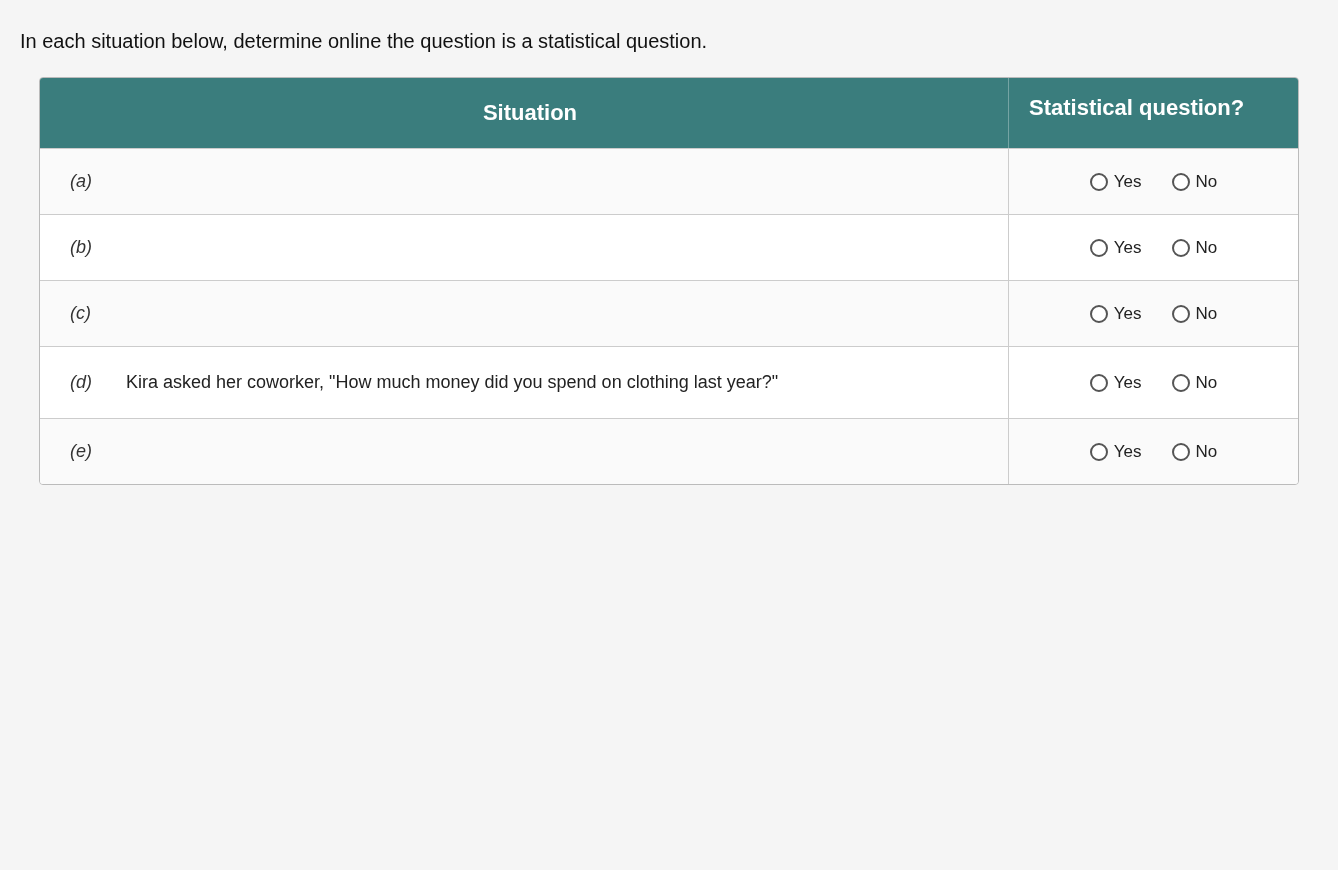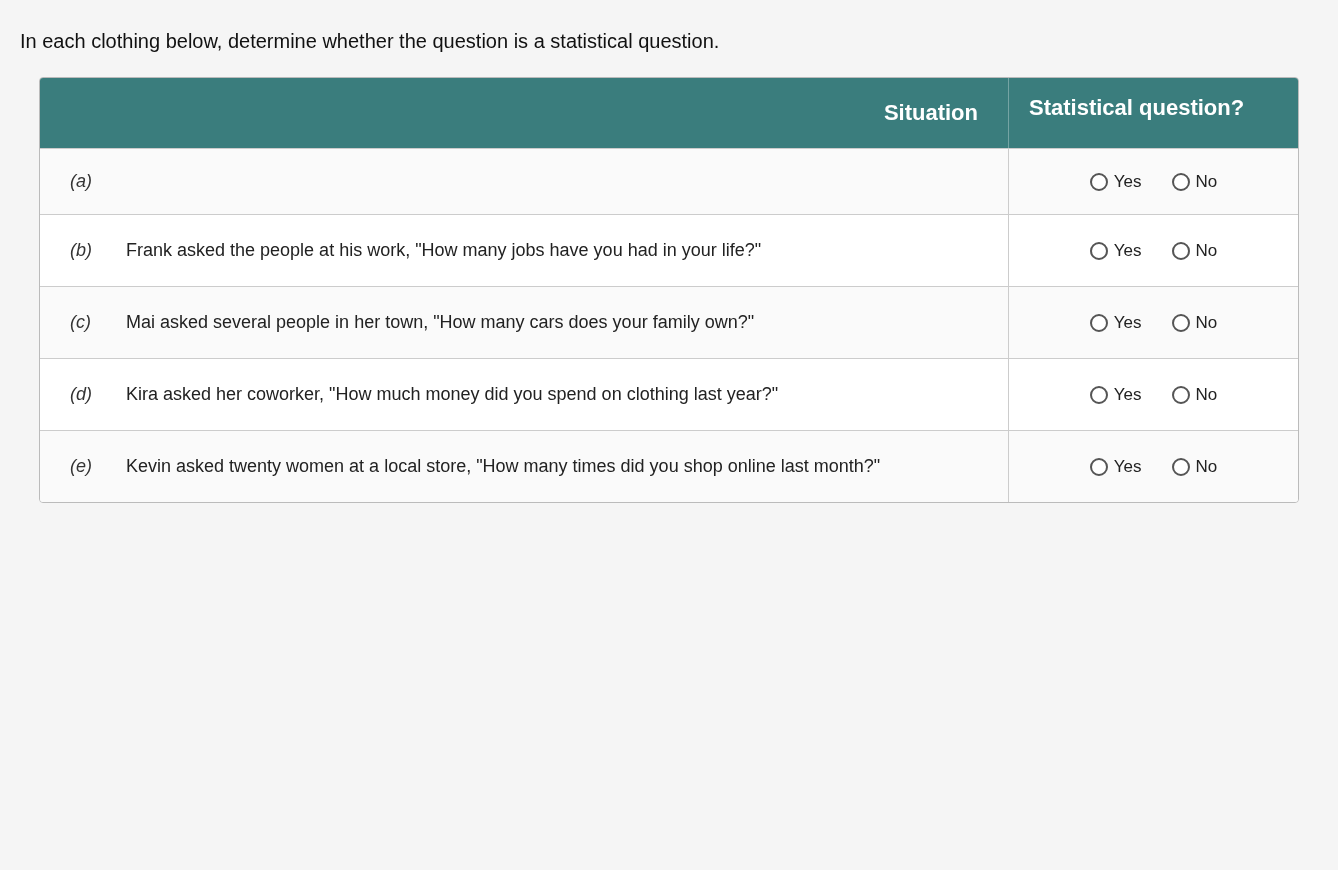--- a/index.html
+++ b/index.html
@@ -36,21 +36,21 @@
       display: grid;
       grid-template-columns: 1fr 290px;
       background-color: #3a7d7d;
     }
 
     .header-situation {
       padding: 22px 30px;
       color: #fff;
       font-weight: bold;
       font-size: 22px;
-      text-align: right;
+      text-align: center;
       margin-left: 12px;
     }
 
     .header-statistical {
       padding: 16px 20px;
       color: #fff;
       font-weight: bold;
       font-size: 22px;
       text-align: left;
       border-left: 1px solid rgba(255,255,255,0.3);
@@ -112,21 +112,21 @@
       border-radius: 50%;
       border: 2px solid #555;
       background: #fff;
       display: inline-block;
       flex-shrink: 0;
     }
   </style>
 </head>
 <body>
 
-<p class="page-instruction">In each clothing below, determine whether the question is a statistical question.</p>
+<p class="page-instruction">In each situation below, determine online the question is a statistical question.</p>
 
 <div class="table-wrapper">
   <div class="table-header">
     <div class="header-situation">Situation</div>
     <div class="header-statistical">Statistical question?</div>
   </div>
 
   <div class="table-row">
     <div class="row-situation">
       <span class="row-label">(a)</span>
@@ -141,40 +141,38 @@
         <span class="radio-circle"></span>
 
         <span>No</span>
       </label>
     </div>
   </div>
 
   <div class="table-row">
     <div class="row-situation">
       <span class="row-label">(b)</span>
-      <span class="row-text">Frank asked the people at his work, "How many jobs have you had in your life?"</span>
     </div>
     <div class="row-answer">
       <label class="radio-option">
         <span class="radio-circle"></span>
 
         <span>Yes</span>
       </label>
       <label class="radio-option">
         <span class="radio-circle"></span>
 
         <span>No</span>
       </label>
     </div>
   </div>
 
   <div class="table-row">
     <div class="row-situation">
       <span class="row-label">(c)</span>
-      <span class="row-text">Mai asked several people in her town, "How many cars does your family own?"</span>
     </div>
     <div class="row-answer">
       <label class="radio-option">
         <span class="radio-circle"></span>
 
         <span>Yes</span>
       </label>
       <label class="radio-option">
         <span class="radio-circle"></span>
 
@@ -198,21 +196,20 @@
         <span class="radio-circle"></span>
 
         <span>No</span>
       </label>
     </div>
   </div>
 
   <div class="table-row">
     <div class="row-situation">
       <span class="row-label">(e)</span>
-      <span class="row-text">Kevin asked twenty women at a local store, "How many times did you shop online last month?"</span>
     </div>
     <div class="row-answer">
       <label class="radio-option">
         <span class="radio-circle"></span>
 
         <span>Yes</span>
       </label>
       <label class="radio-option">
         <span class="radio-circle"></span>
 

